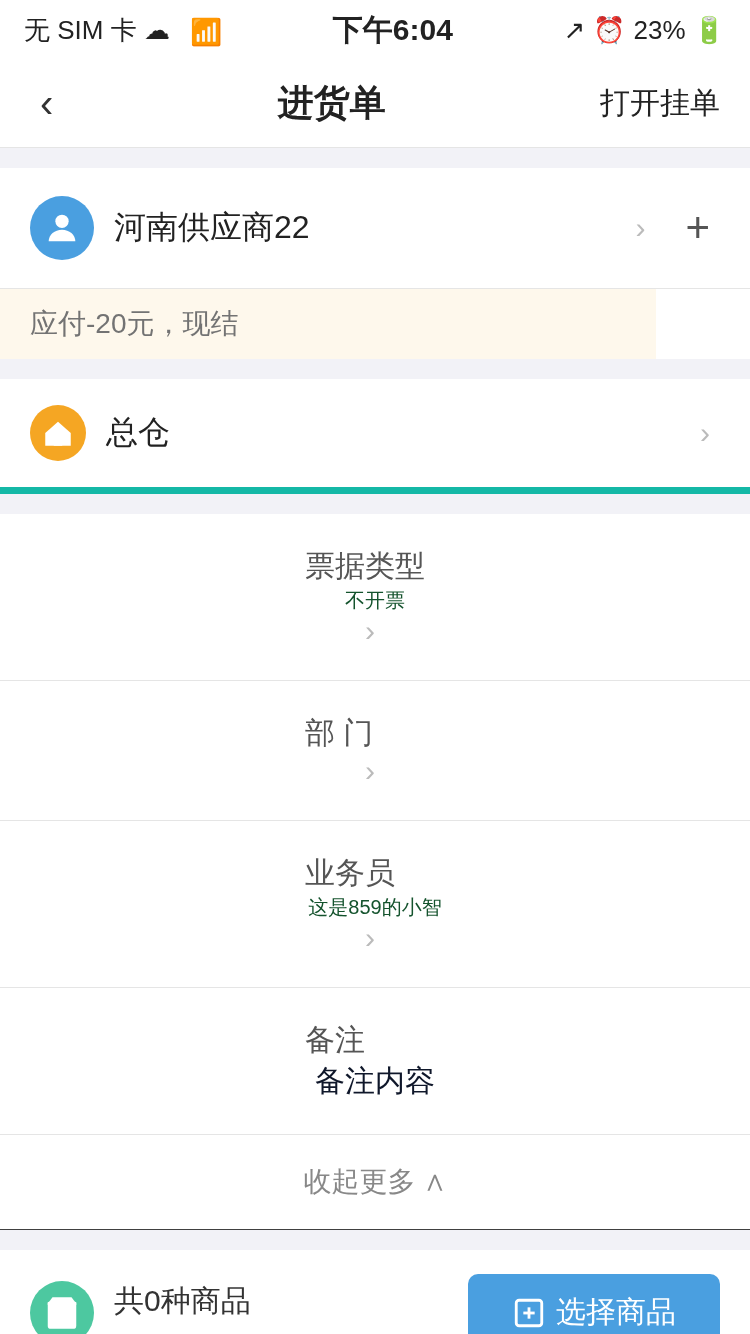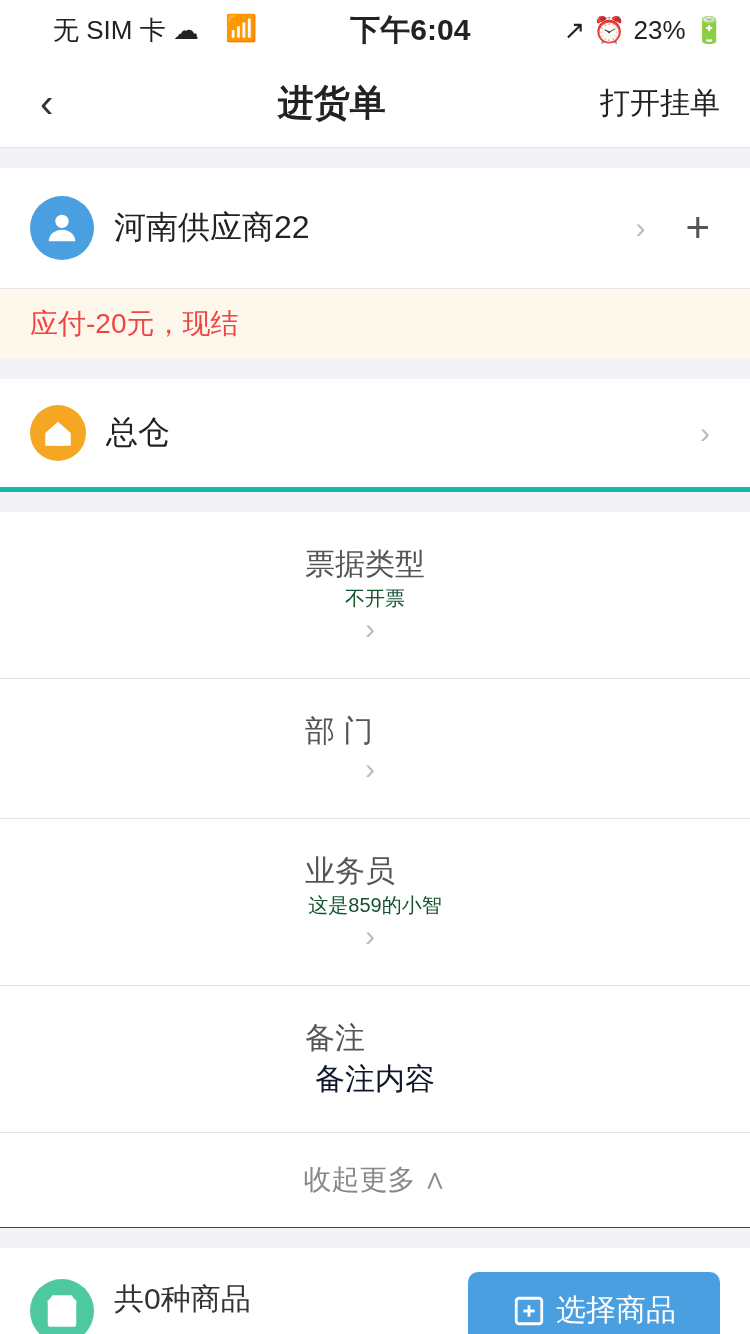--- a/index.html
+++ b/index.html
@@ -18,21 +18,21 @@
       width: 750px;
       height: 60px;
       background: #fff;
       display: flex;
       align-items: center;
       justify-content: space-between;
       padding: 0 24px;
       font-size: 26px;
       color: #222;
     }
-    .status-left { display: flex; align-items: flex-start; gap: 26px; margin-left: 29px; }
+    .status-left { display: flex; align-items: flex-end; gap: 20px; }
     .status-center { font-size: 30px; font-weight: 600; }
     .status-right { display: flex; align-items: center; gap: 8px; font-size: 26px; }
 
     
     .nav-bar {
       width: 750px;
       height: 88px;
       background: #fff;
       display: flex;
       align-items: center;
@@ -105,31 +105,31 @@
       color: #555;
       cursor: pointer;
       padding: 0 10px;
     }
 
     
     .notice-bar {
       background: #fef8ec;
       padding: 16px 30px;
       font-size: 28px;
-      color: #ef4444;
-      width: 750px;
+      color: #737373;
+      width: 656px;
     }
 
     
     .icon-row {
       display: flex;
       align-items: center;
       padding: 26px 30px;
       background: #fff;
-      border-bottom: 5px solid #14b8a6;
+      border-bottom: 7px solid #14b8a6;
     }
     .warehouse-icon {
       width: 56px;
       height: 56px;
       border-radius: 50%;
       background: #f5a623;
       display: flex;
       align-items: center;
       justify-content: center;
       margin-right: 20px;

